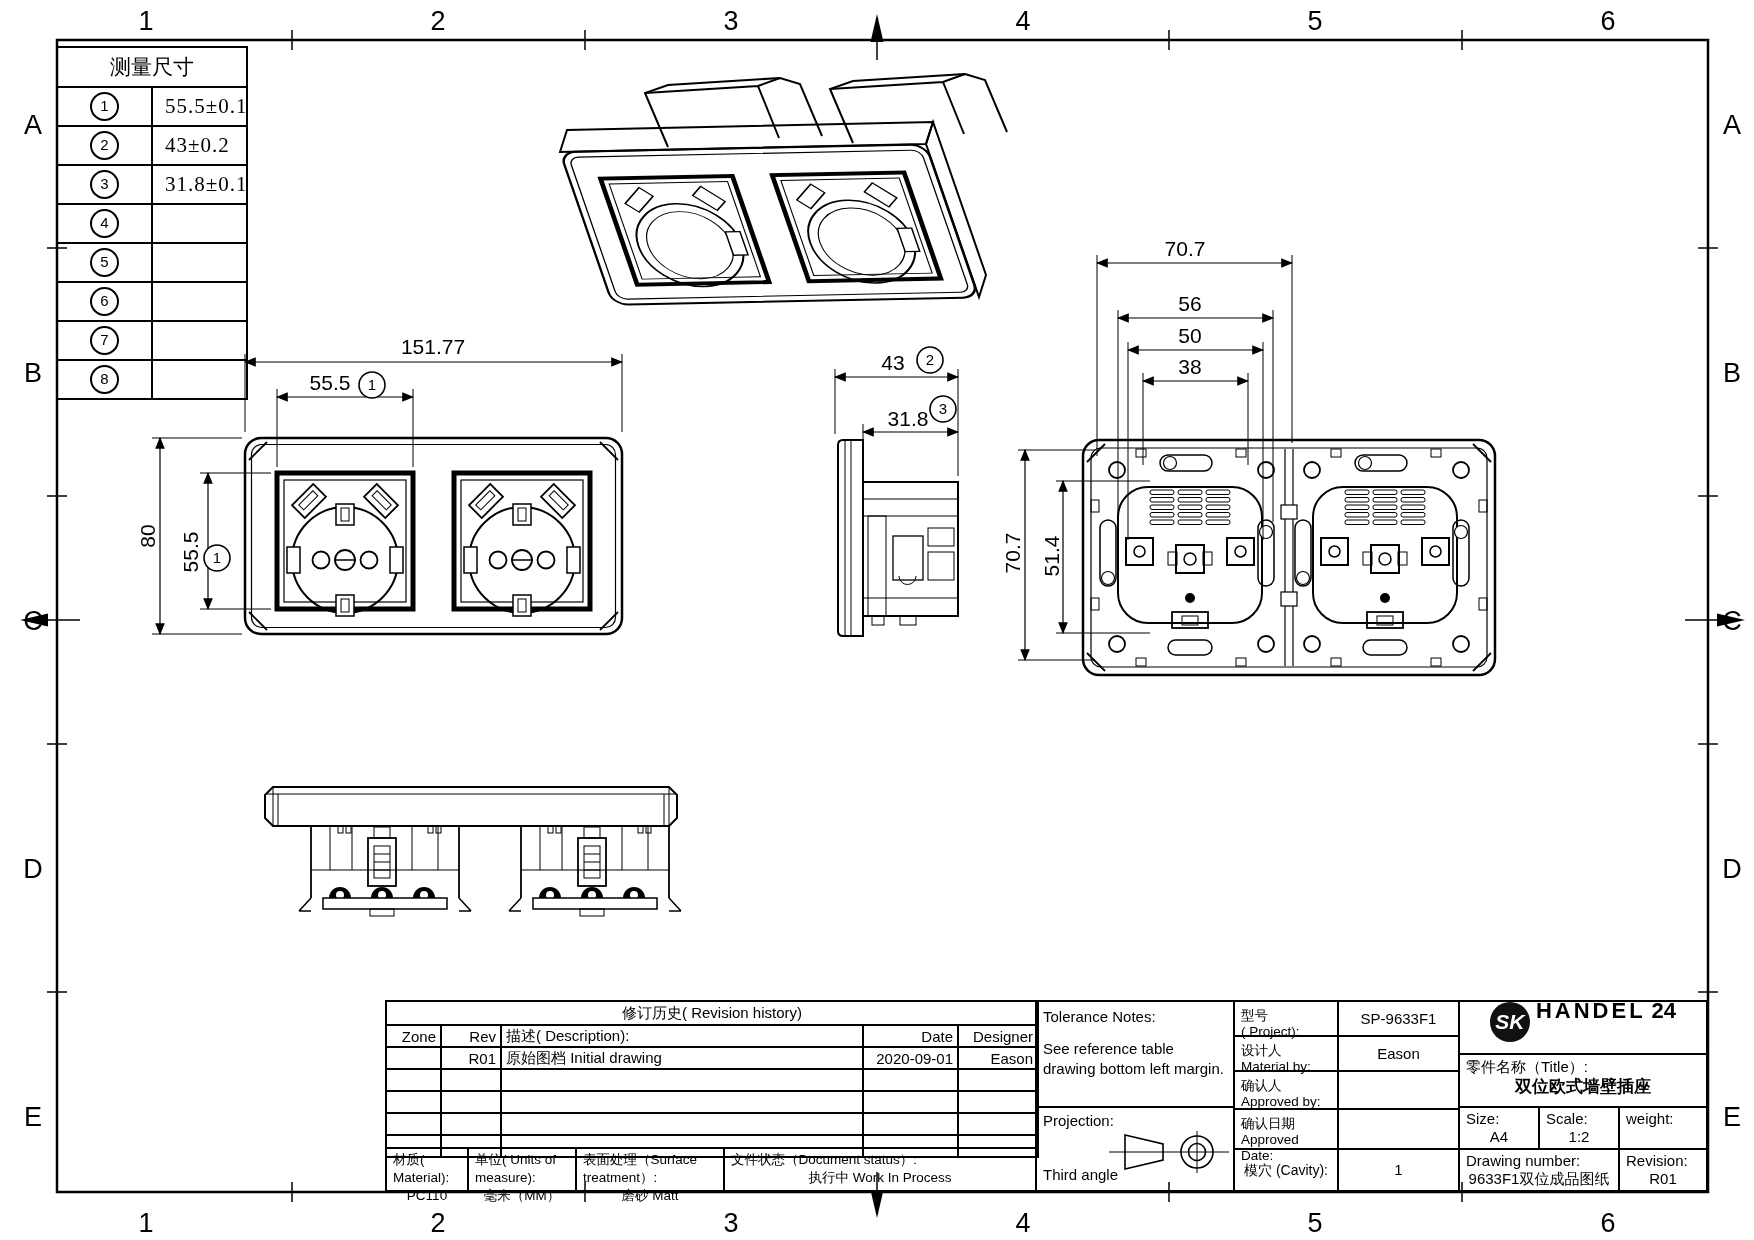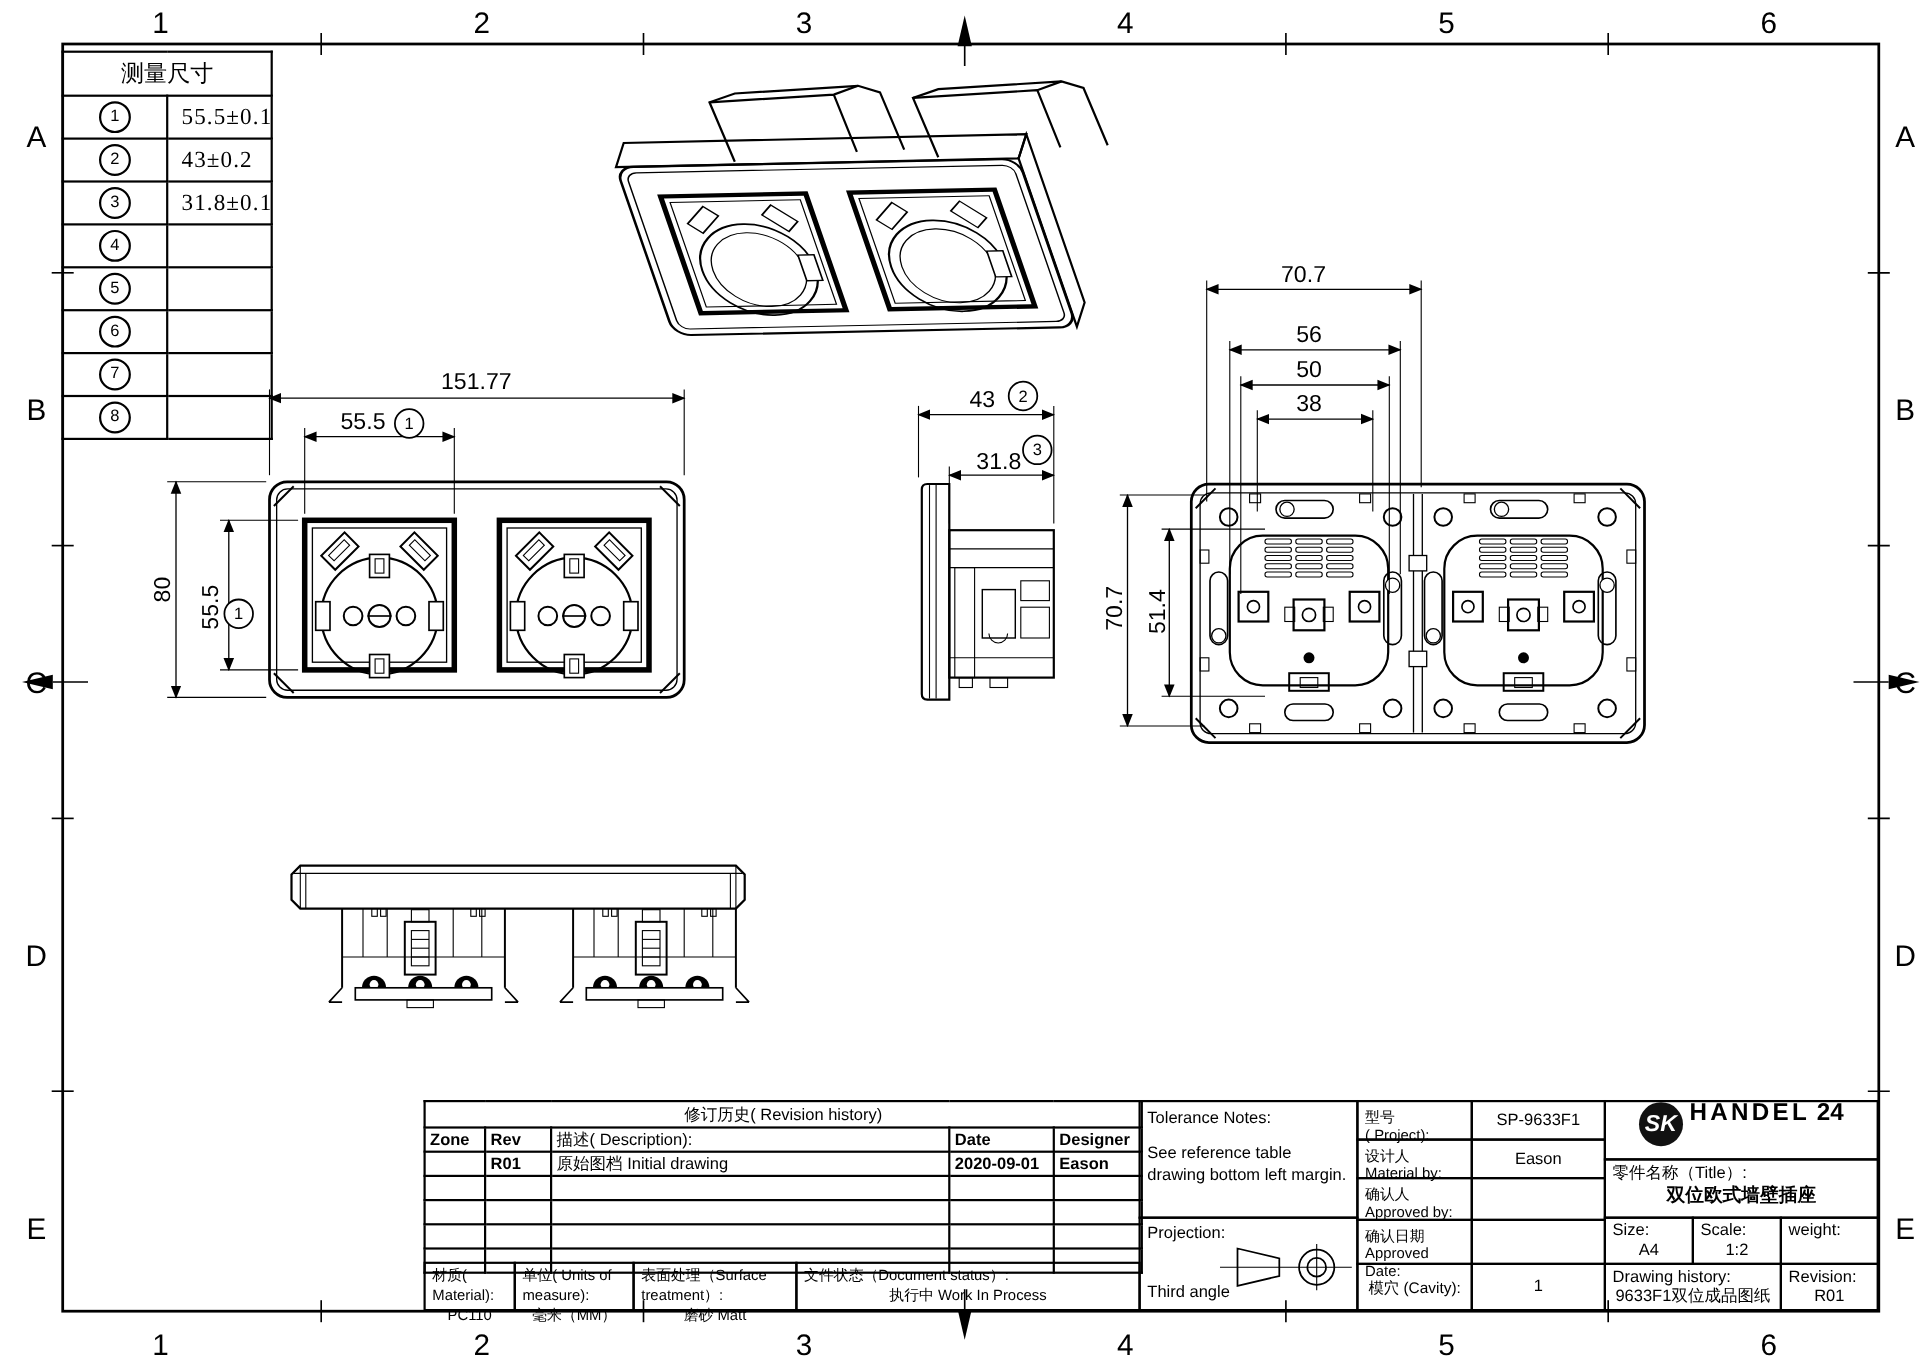--- a/index.html
+++ b/index.html
@@ -14,21 +14,21 @@
   .mtable{position:absolute;left:56px;top:46px;width:192px;border-collapse:collapse;table-layout:fixed;}
   .mtable td{border:2px solid #000;padding:0;height:37px;overflow:hidden;white-space:nowrap;}
   .mtable .mhead{height:38px;text-align:center;font-family:Liberation Mono, monospace;font-size:21px;}
   .mtable .mnum{width:42px;text-align:center;}
   .mtable .mval{font-family:"Liberation Serif",serif;font-size:21px;padding-left:12px;letter-spacing:1px;}
   .circ{display:inline-block;width:25px;height:25px;border:2px solid #000;border-radius:50%;
         text-align:center;line-height:24px;font-size:15px;font-family:"Liberation Sans",sans-serif;}
   .rtable{position:absolute;left:385px;top:1000px;width:652px;border-collapse:collapse;table-layout:fixed;}
   .rtable td{border:2px solid #000;font-size:15px;padding:0 4px;overflow:hidden;white-space:nowrap;height:20px;}
   .rtable .rtitle{height:22px;text-align:center;}
-  .rtable .hc{text-align:left;font-weight:bold;}
+  .rtable .hc{text-align:right;}
   .cell{position:absolute;box-sizing:border-box;border:2px solid #000;font-size:15px;line-height:18px;}
   .cell .lbl{padding:2px 6px 0 6px;}
   .cell .cnval{text-align:center;}
   .vcenter{display:flex;align-items:center;justify-content:center;height:100%;}
   .lblwrap{padding:6px 6px;}
   .logo{display:flex;justify-content:center;height:100%;gap:6px;}
   .logo-circle{width:40px;height:40px;background:#111;border-radius:50%;color:#fff;
                font-style:italic;font-weight:bold;font-size:21px;display:flex;align-items:center;justify-content:center;}
   .logo-handel{font-size:22px;font-weight:600;letter-spacing:3px;}
   .logo-24{font-size:22px;font-weight:800;}
@@ -568,21 +568,21 @@
 </div>
 <div class="cell" style="left:1538px;top:1106px;width:82px;height:44px;">
   <div class="lbl">Scale:</div>
   <div class="cnval">1:2</div>
 </div>
 <div class="cell" style="left:1618px;top:1106px;width:90px;height:44px;">
   <div class="lbl">weight:</div>
   <div class="cnval"></div>
 </div>
 <div class="cell" style="left:1458px;top:1148px;width:162px;height:44px;">
-  <div class="lbl">Drawing history:</div>
+  <div class="lbl">Drawing number:</div>
   <div class="cnval">9633F1双位成品图纸</div>
 </div>
 <div class="cell" style="left:1618px;top:1148px;width:90px;height:44px;">
   <div class="lbl">Revision:</div>
   <div class="cnval">R01</div>
 </div>
 
 </div>
 
 </body></html>

